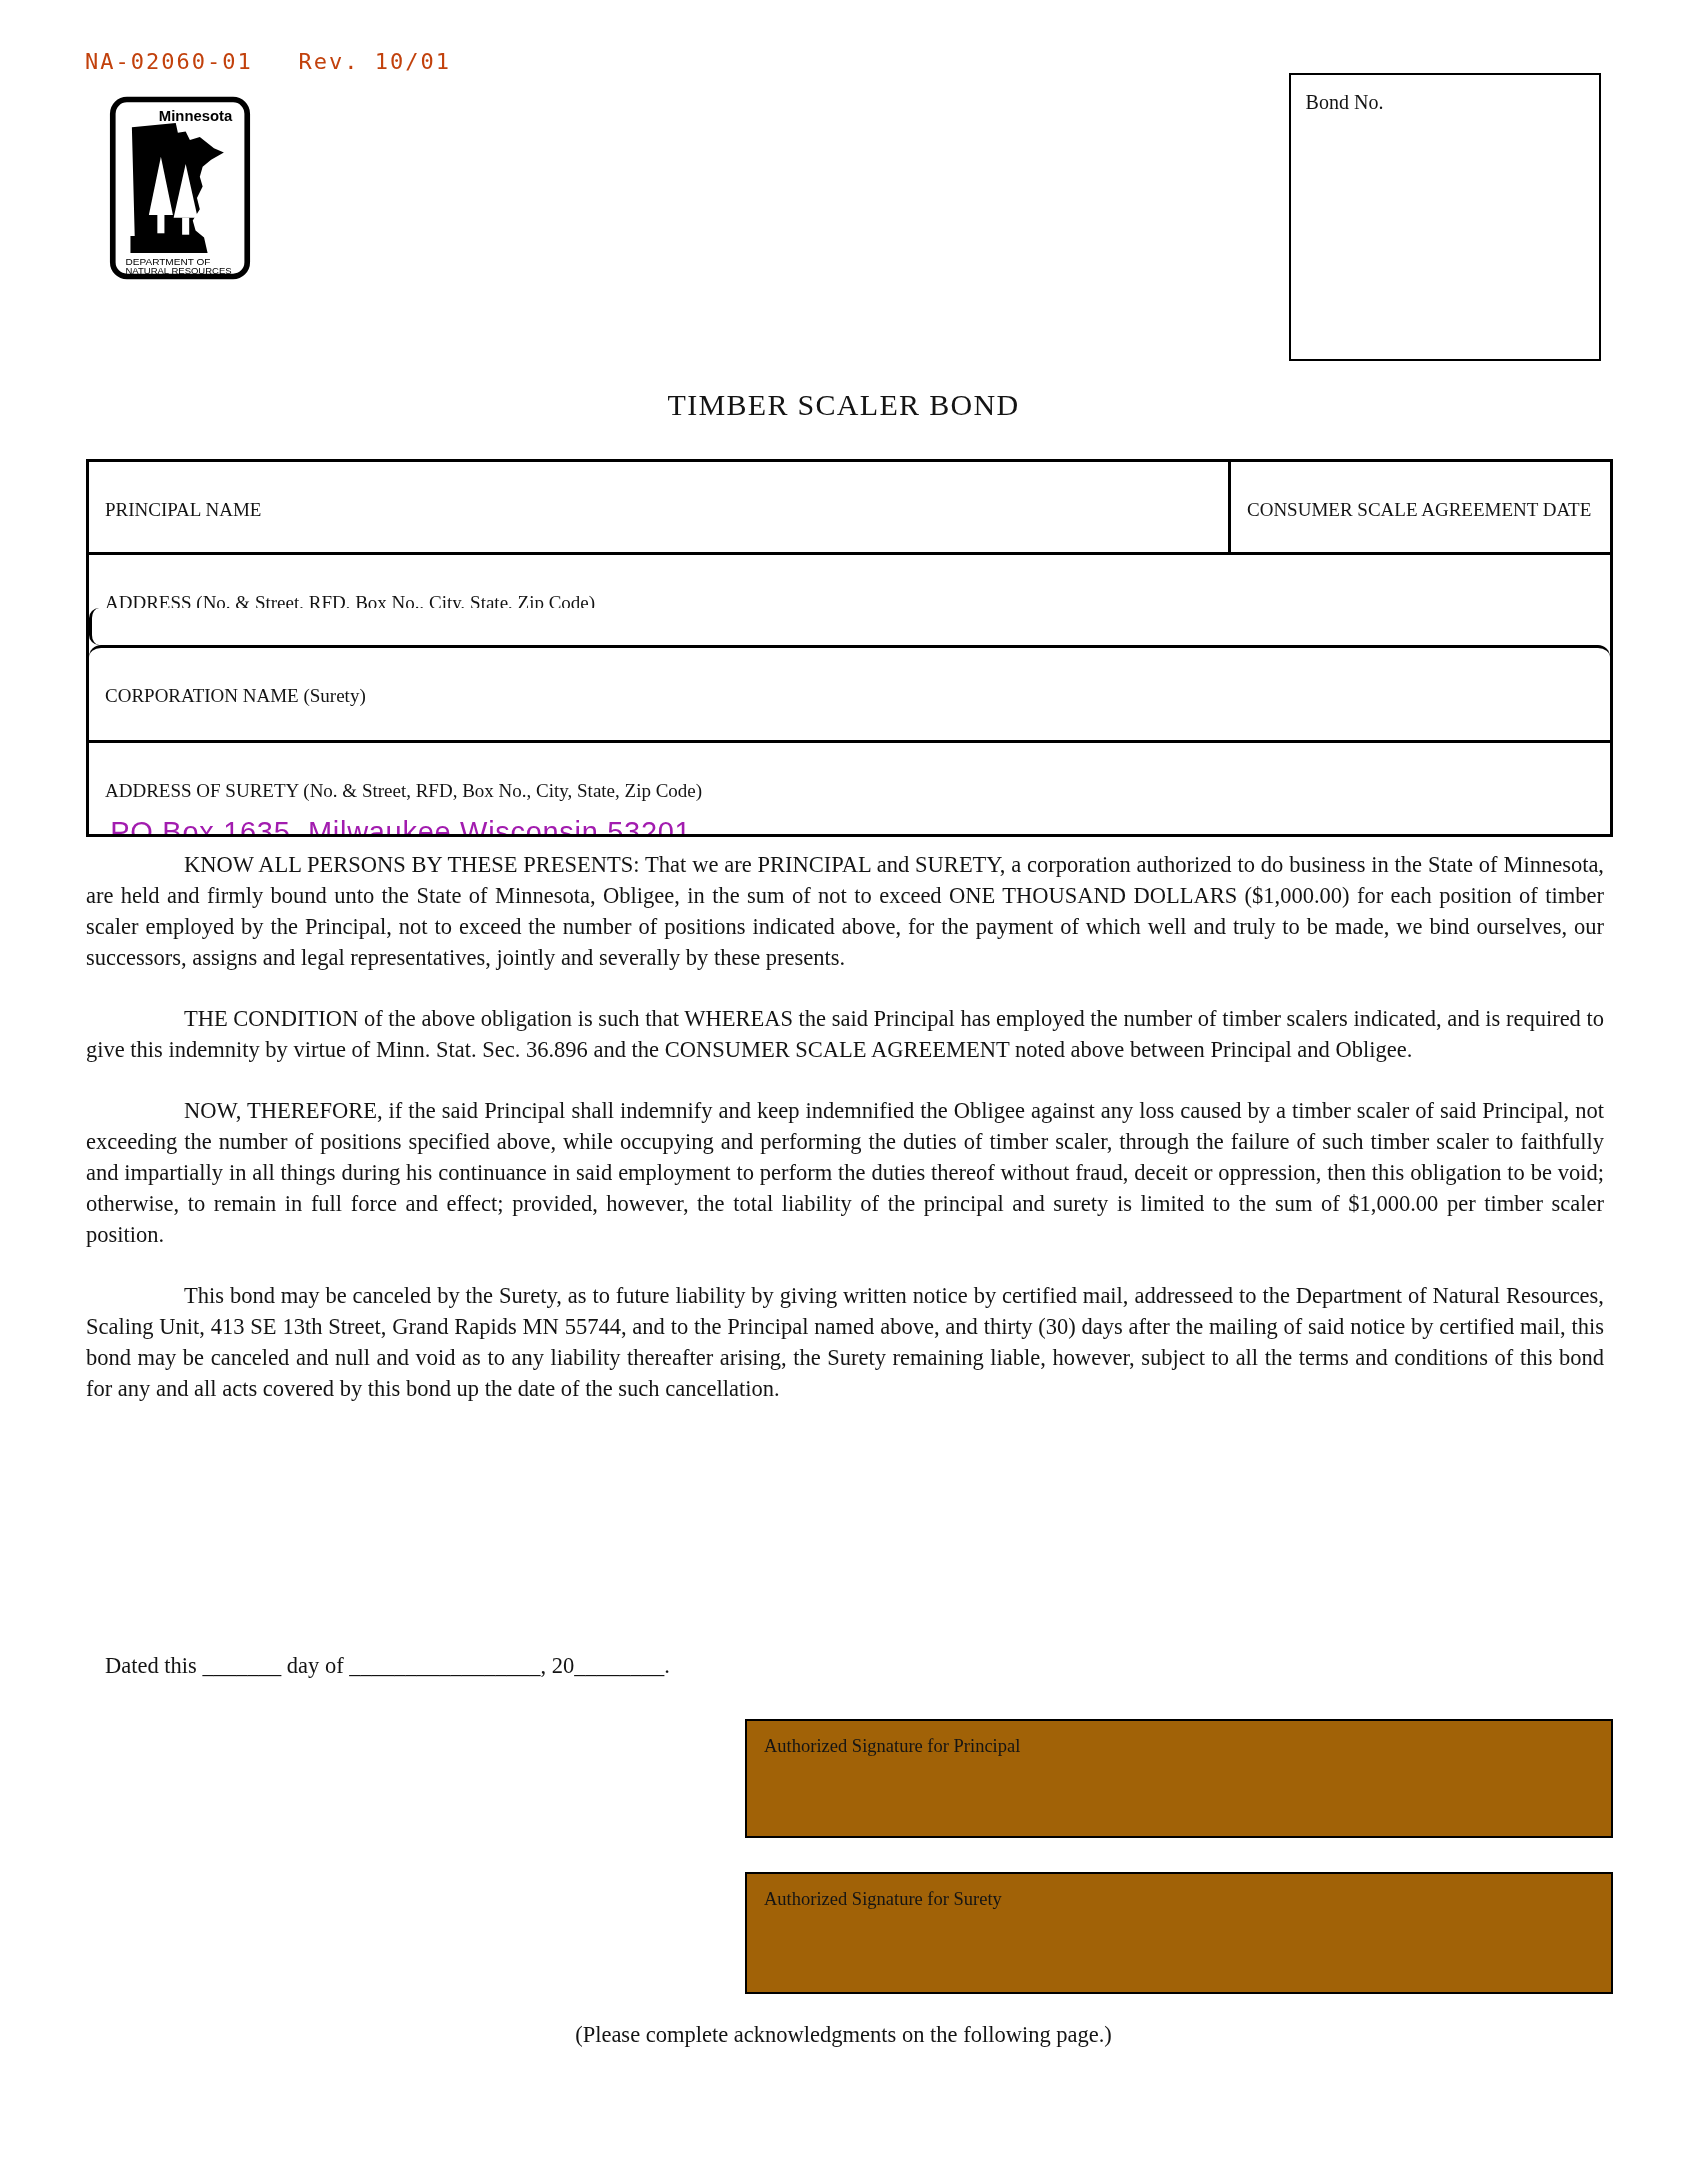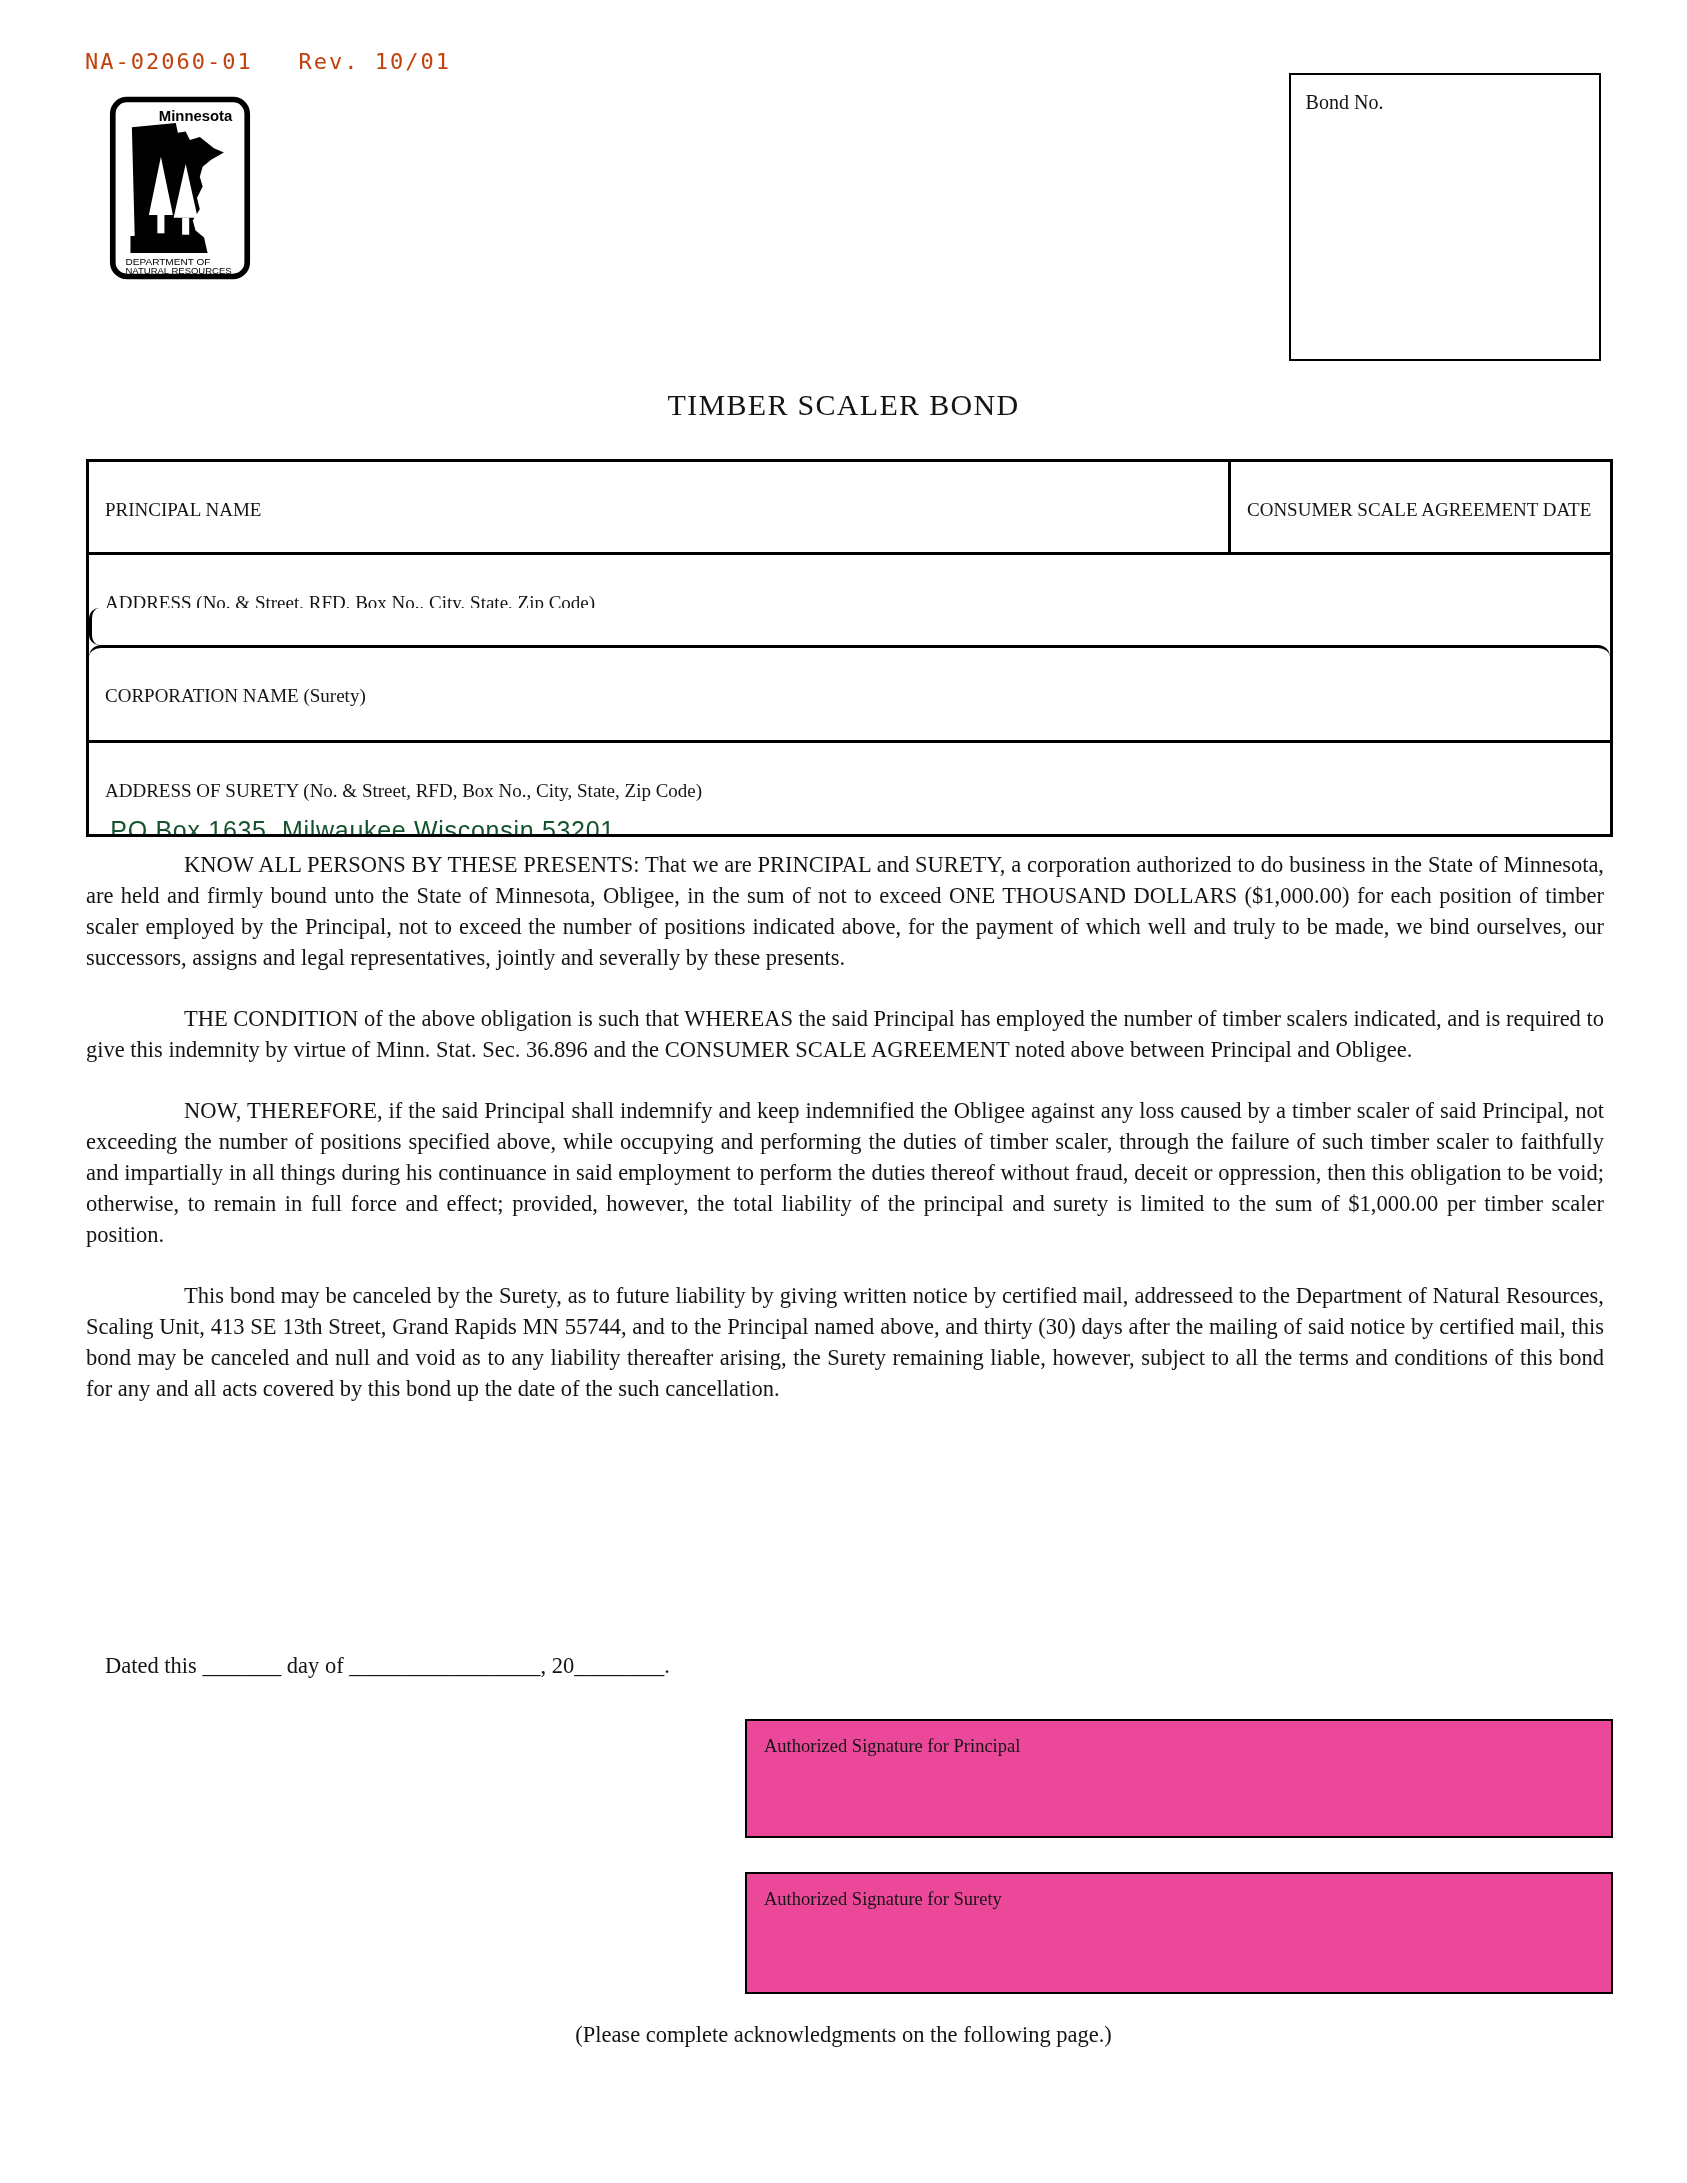--- a/index.html
+++ b/index.html
@@ -36,34 +36,34 @@
   .r1{height:90px;}
   .r2{height:90px;}
   .r3{height:92px;border-radius:12px;}
   .r4{height:91px;}
   .c-principal{width:1139px;}
   .c-date{flex:1;}
   .c-address{width:1267px;}
   .c-positions{flex:1;border-radius:10px;}
   .c-full{width:100%;}
   .cell .value{
-    font-family:"Liberation Sans", sans-serif;font-size:25px;color:#14532d;
+    font-family:"Liberation Sans", sans-serif;font-size:29px;color:#a21caf;
     margin-top:14px;padding-left:5.3px;letter-spacing:0.7px;
   }
   .body-text{
     position:absolute;left:86px;top:849px;width:1530px;
     font-size:22.5px;line-height:31px;text-align:justify;
   }
   .body-text p{margin:0 12px 30px 0;text-indent:98px;}
   .dated{
     position:absolute;left:105px;top:1653px;font-size:22.5px;white-space:pre;
   }
   .sig-box{
     position:absolute;left:745px;width:868px;border:2.6px solid #000;
-    box-sizing:border-box;padding:14.6px 0 0 17px;font-size:18.5px;background:#ec4899;
+    box-sizing:border-box;padding:14.6px 0 0 17px;font-size:18.5px;background:#a16207;
   }
   .sig-principal{top:1719px;height:119px;}
   .sig-surety{top:1872px;height:122px;}
   .footer-note{
     position:absolute;left:0;top:2022px;width:1687px;text-align:center;
     font-size:22.5px;
   }
   .logo svg{width:100%;height:100%;}
 </style>
 </head>

